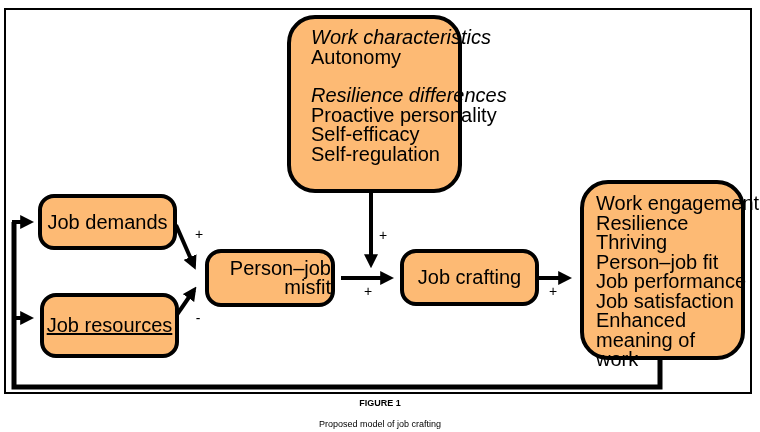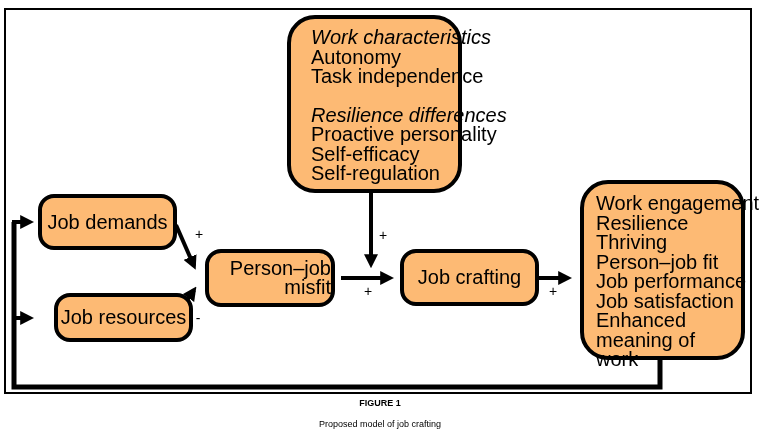--- a/index.html
+++ b/index.html
@@ -54,21 +54,21 @@
     left: 287px; top: 15px;
     width: 175px; height: 178px;
     padding: 9px 4px 0 20px;
   }
   .outcomes {
     left: 580px; top: 180px;
     width: 165px; height: 180px;
     padding: 10px 20px 0 12px;
   }
   .job-demands  { left: 38px;  top: 194px; width: 139px; height: 56px; }
-  .job-resources{ left: 54px;  top: 293px; width: 139px; height: 49px; }
+  .job-resources{ left: 40px;  top: 293px; width: 139px; height: 65px; text-decoration: underline; }
   .misfit       { left: 205px; top: 249px; width: 130px; height: 58px; }
   .crafting     { left: 400px; top: 249px; width: 139px; height: 57px; }
   .bline { white-space: nowrap; }
   .bline.wrap { white-space: normal; }
   .bline.italic { font-style: italic; }
   .bline.spacer { height: 19px; }
   .op-label {
     position: absolute;
     transform: translate(-50%, -50%);
     font-size: 14px;
@@ -116,21 +116,20 @@
     <path d="M 371 191 L 371 264" fill="none" stroke="#000000" stroke-width="4" marker-end="url(#ah)"></path>
 
     <path d="M 341 278 L 390 278" fill="none" stroke="#000000" stroke-width="4" marker-end="url(#ah)"></path>
 
     <path d="M 537 278 L 568 278" fill="none" stroke="#000000" stroke-width="4" marker-end="url(#ah)"></path>
   </svg>
 
   <div class="box list antecedents">
     <div class="bline italic">Work characteristics</div>
     <div class="bline">Autonomy</div>
-    <div class="bline">Task independence</div>
     <div class="bline spacer"></div>
     <div class="bline italic">Resilience differences</div>
     <div class="bline">Proactive personality</div>
     <div class="bline">Self-efficacy</div>
     <div class="bline">Self-regulation</div>
   </div>
 
   <div class="box center job-demands">
     <span>Job demands</span>
   </div>

